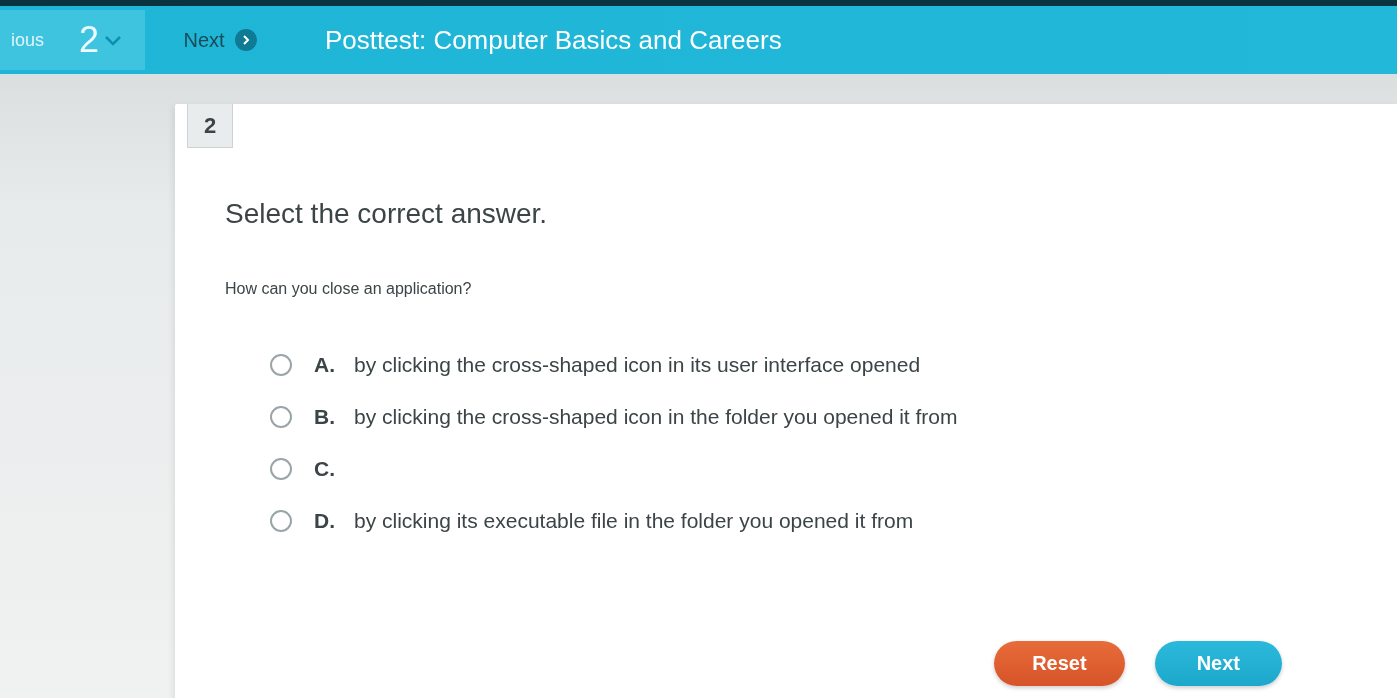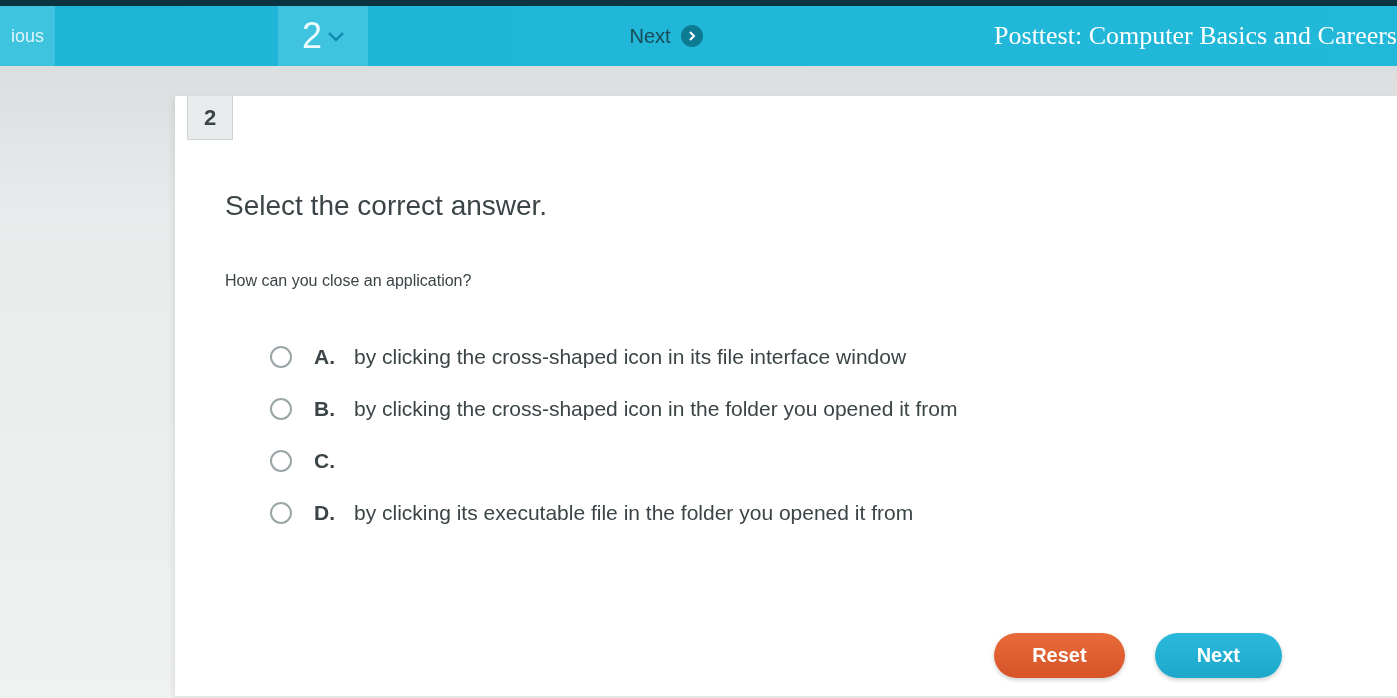--- a/index.html
+++ b/index.html
@@ -12,26 +12,25 @@
       background: linear-gradient(180deg, #d5d8d8 0%, #e8ebeb 30%, #f0f2f2 100%);
       width: 1397px;
       height: 698px;
       overflow: hidden;
     }
     .topbar-dark {
       height: 6px;
       background: #0a3540;
     }
     .topbar {
-      height: 60px;
+      height: 68px;
       background: linear-gradient(90deg, #1fb5d6 0%, #22b8d9 100%);
       display: flex;
       align-items: center;
       color: #fff;
-      justify-content: space-between;
     }
     .nav-prev {
       background: #3fc4df;
       height: 60px;
       width: 55px;
       display: flex;
       align-items: center;
       justify-content: center;
       color: #e0f5fa;
       font-size: 18px;
@@ -72,21 +71,20 @@
       align-items: center;
       justify-content: center;
       font-size: 13px;
       font-weight: bold;
     }
     .title {
       font-size: 26px;
       color: #ffffff;
       margin-left: 30px;
       font-weight: 400;
-      font-family: Liberation Serif, serif;
     }
     .card {
       background: #ffffff;
       margin-left: 175px;
       margin-top: 30px;
       width: 1222px;
       height: 600px;
       box-shadow: -2px 2px 6px rgba(0,0,0,0.08);
       border-top-left-radius: 2px;
       position: relative;
@@ -203,21 +201,21 @@
 
 <div class="card">
   <div class="qnum-box">2</div>
   <div class="content">
     <div class="instruction">Select the correct answer.</div>
     <div class="question">How can you close an application?</div>
     <div class="options">
       <div class="option">
         <div class="radio"></div>
         <div class="letter">A.</div>
-        <div class="answer">by clicking the cross-shaped icon in its file interface window</div>
+        <div class="answer">by clicking the cross-shaped icon in its user interface opened</div>
       </div>
       <div class="option">
         <div class="radio"></div>
         <div class="letter">B.</div>
         <div class="answer">by clicking the cross-shaped icon in the folder you opened it from</div>
       </div>
       <div class="option">
         <div class="radio"></div>
         <div class="letter">C.</div>
       </div>

